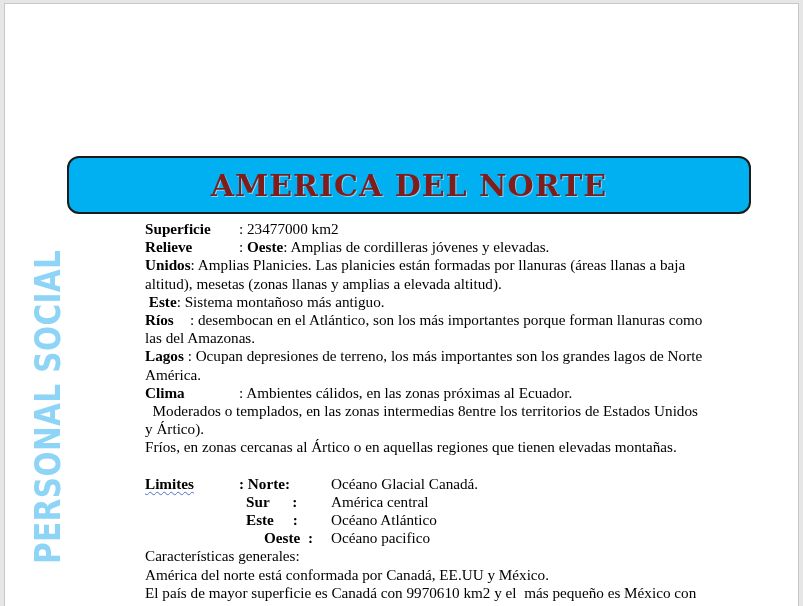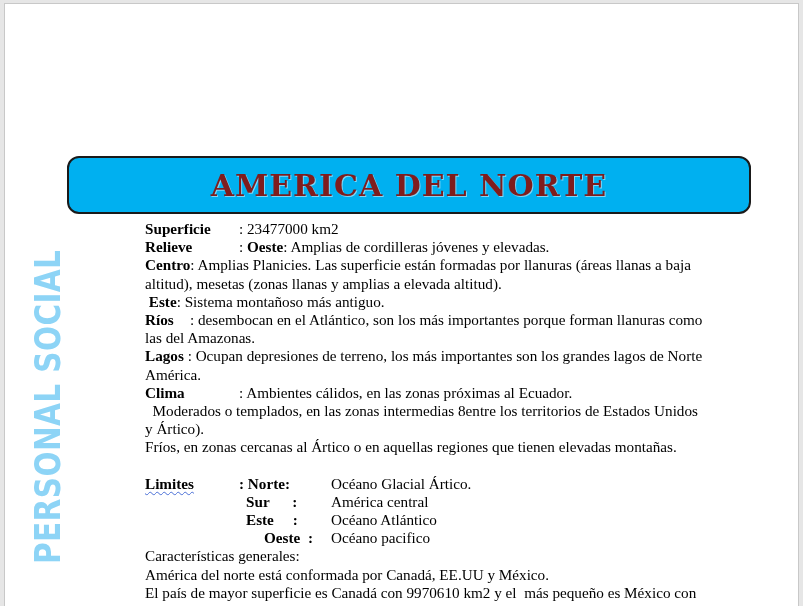--- a/index.html
+++ b/index.html
@@ -110,21 +110,21 @@
 
     <div class="line">
       <span class="b tab1">Superficie</span><span>: 23477000 km2</span>
     </div>
 
     <div class="line">
       <span class="b tab1">Relieve</span><span>: </span><span class="b">Oeste</span><span>: Amplias de cordilleras jóvenes y elevadas.</span>
     </div>
 
     <div class="line">
-      <span class="b">Centro</span><span>: Amplias Planicies. Las superficie están formadas por llanuras (áreas llanas a baja</span>
+      <span class="b">Unidos</span><span>: Amplias Planicies. Las planicies están formadas por llanuras (áreas llanas a baja</span>
     </div>
     <div class="line">
       <span>altitud), mesetas (zonas llanas y amplias a elevada altitud).</span>
     </div>
 
     <div class="line">
       &nbsp;<span class="b">Este</span><span>: Sistema montañoso más antiguo.</span>
     </div>
 
     <div class="line">
@@ -152,21 +152,21 @@
     </div>
     <div class="line">
       <span>Fríos, en zonas cercanas al Ártico o en aquellas regiones que tienen elevadas montañas.</span>
     </div>
 
     <div class="gap"></div>
 
     <div class="lim-row">
       <span class="b lim-key squiggle">Limites</span>
       <span class="lim-label" style="font-weight:normal;"><span class="b">: Norte:</span></span>
-      <span class="lim-val">Océano Glacial Ártico.</span>
+      <span class="lim-val">Océano Glacial Canadá.</span>
     </div>
     <div class="lim-row">
       <span class="lim-key"></span>
       <span class="lim-label" style="padding-left:7px;width:85px;white-space:pre;">Sur      :</span>
       <span class="lim-val">América central</span>
     </div>
     <div class="lim-row">
       <span class="lim-key"></span>
       <span class="lim-label" style="padding-left:7px;width:85px;white-space:pre;">Este     :</span>
       <span class="lim-val">Océano Atlántico</span>

